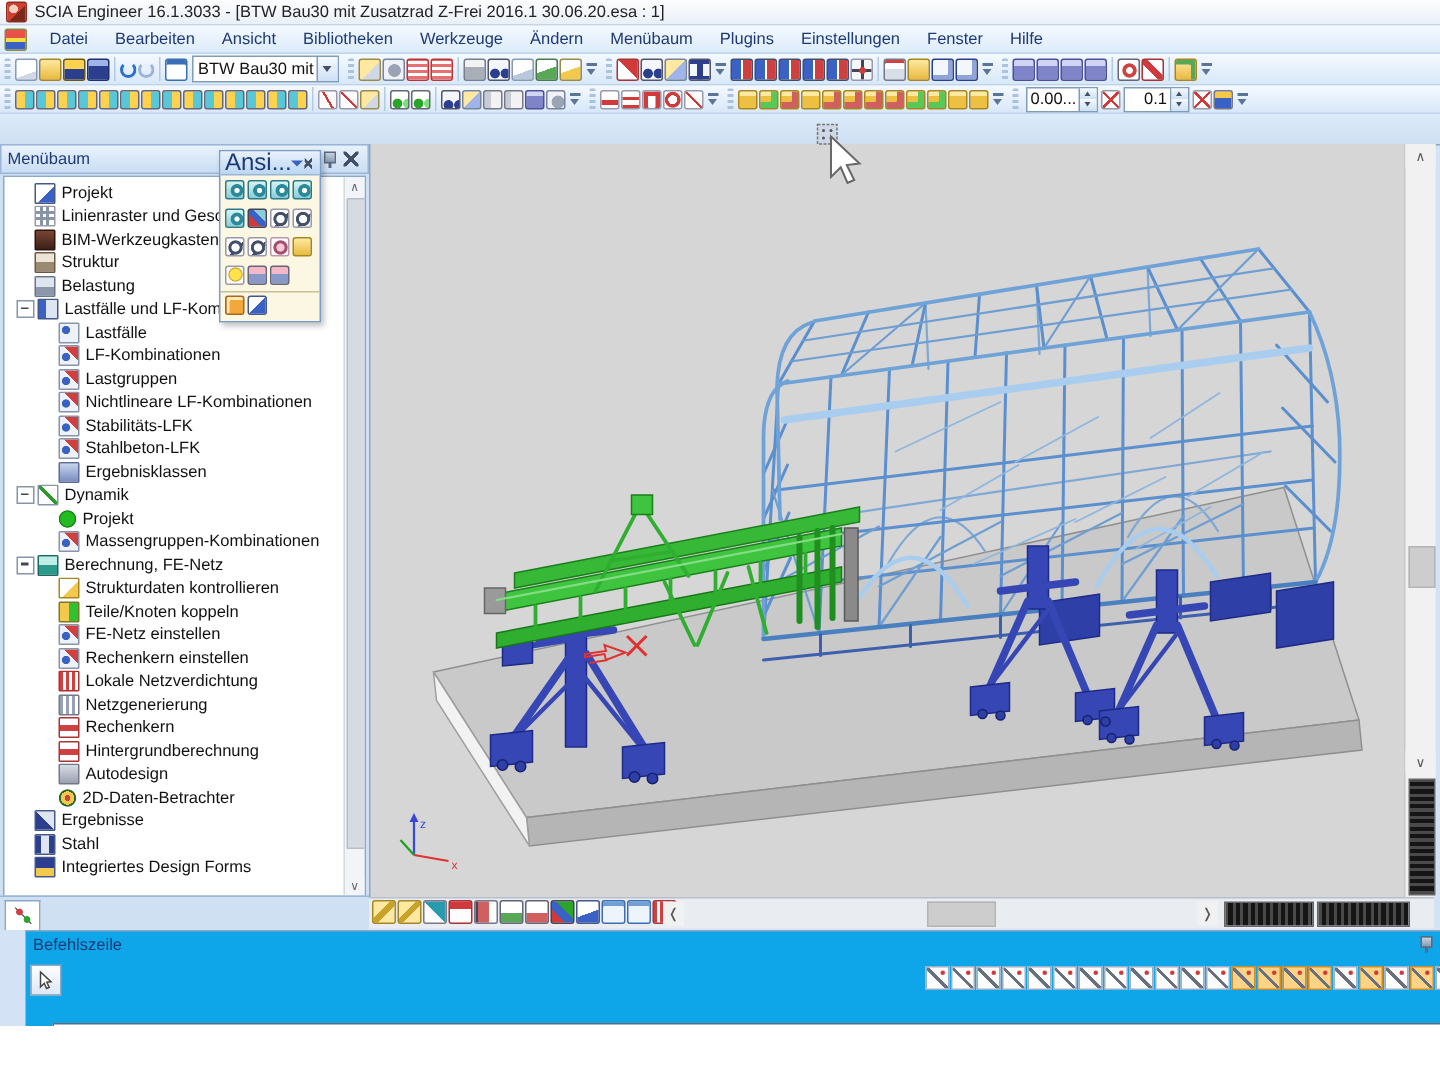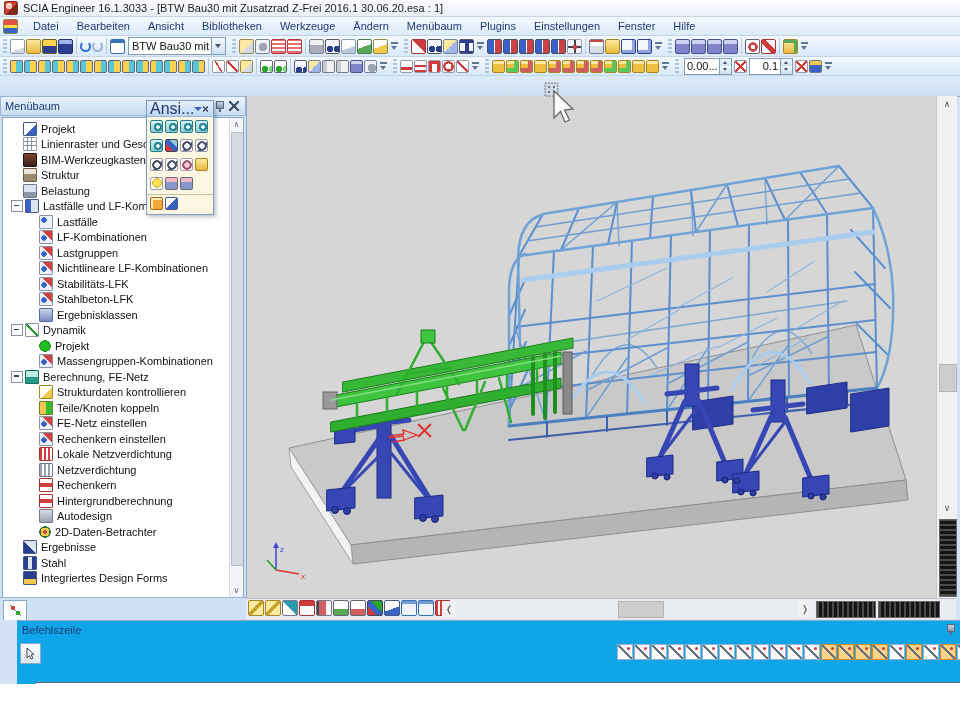--- a/index.html
+++ b/index.html
@@ -528,21 +528,21 @@
 
           <div class="tree-row lvl1">
             <span class="tw tnone"></span>
             <span class="ti t-meshr"></span>
             <span class="tl">Lokale Netzverdichtung</span>
           </div>
 
           <div class="tree-row lvl1">
             <span class="tw tnone"></span>
             <span class="ti t-mesh"></span>
-            <span class="tl">Netzverdichtung</span>
+            <span class="tl">Netzgenerierung</span>
           </div>
 
           <div class="tree-row lvl1">
             <span class="tw tnone"></span>
             <span class="ti t-calcr"></span>
             <span class="tl">Rechenkern</span>
           </div>
 
           <div class="tree-row lvl1">
             <span class="tw tnone"></span>

